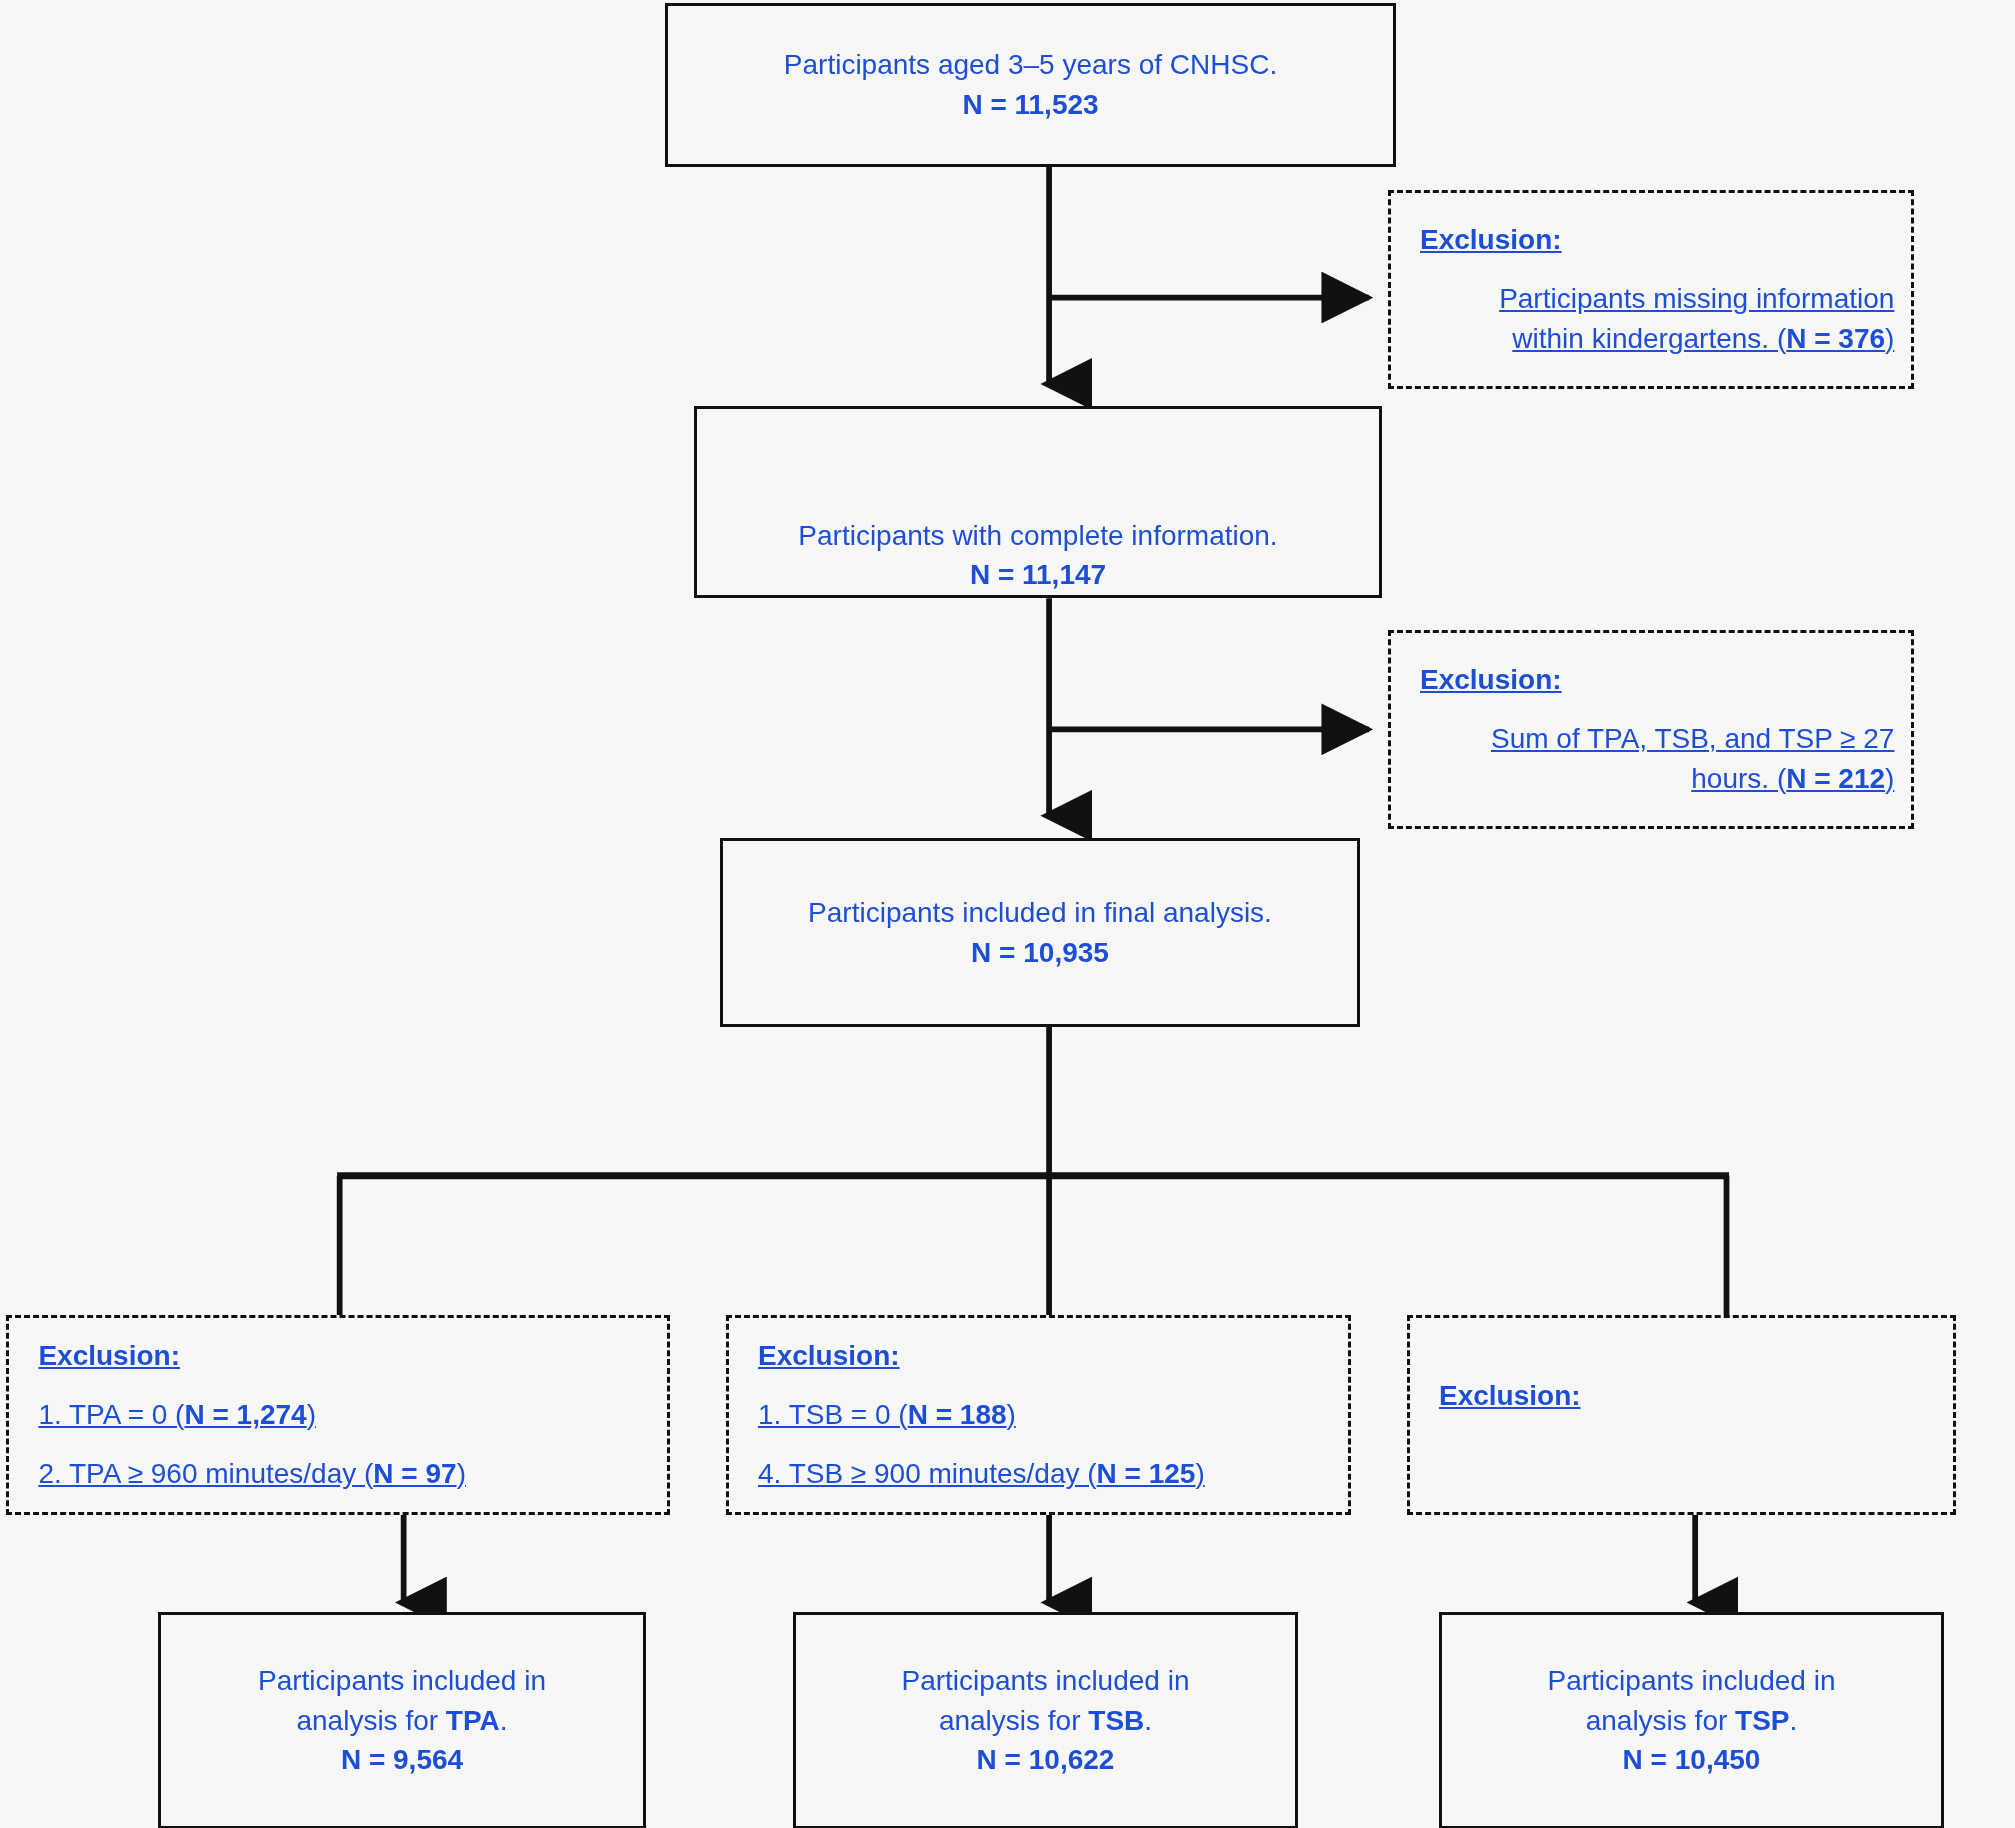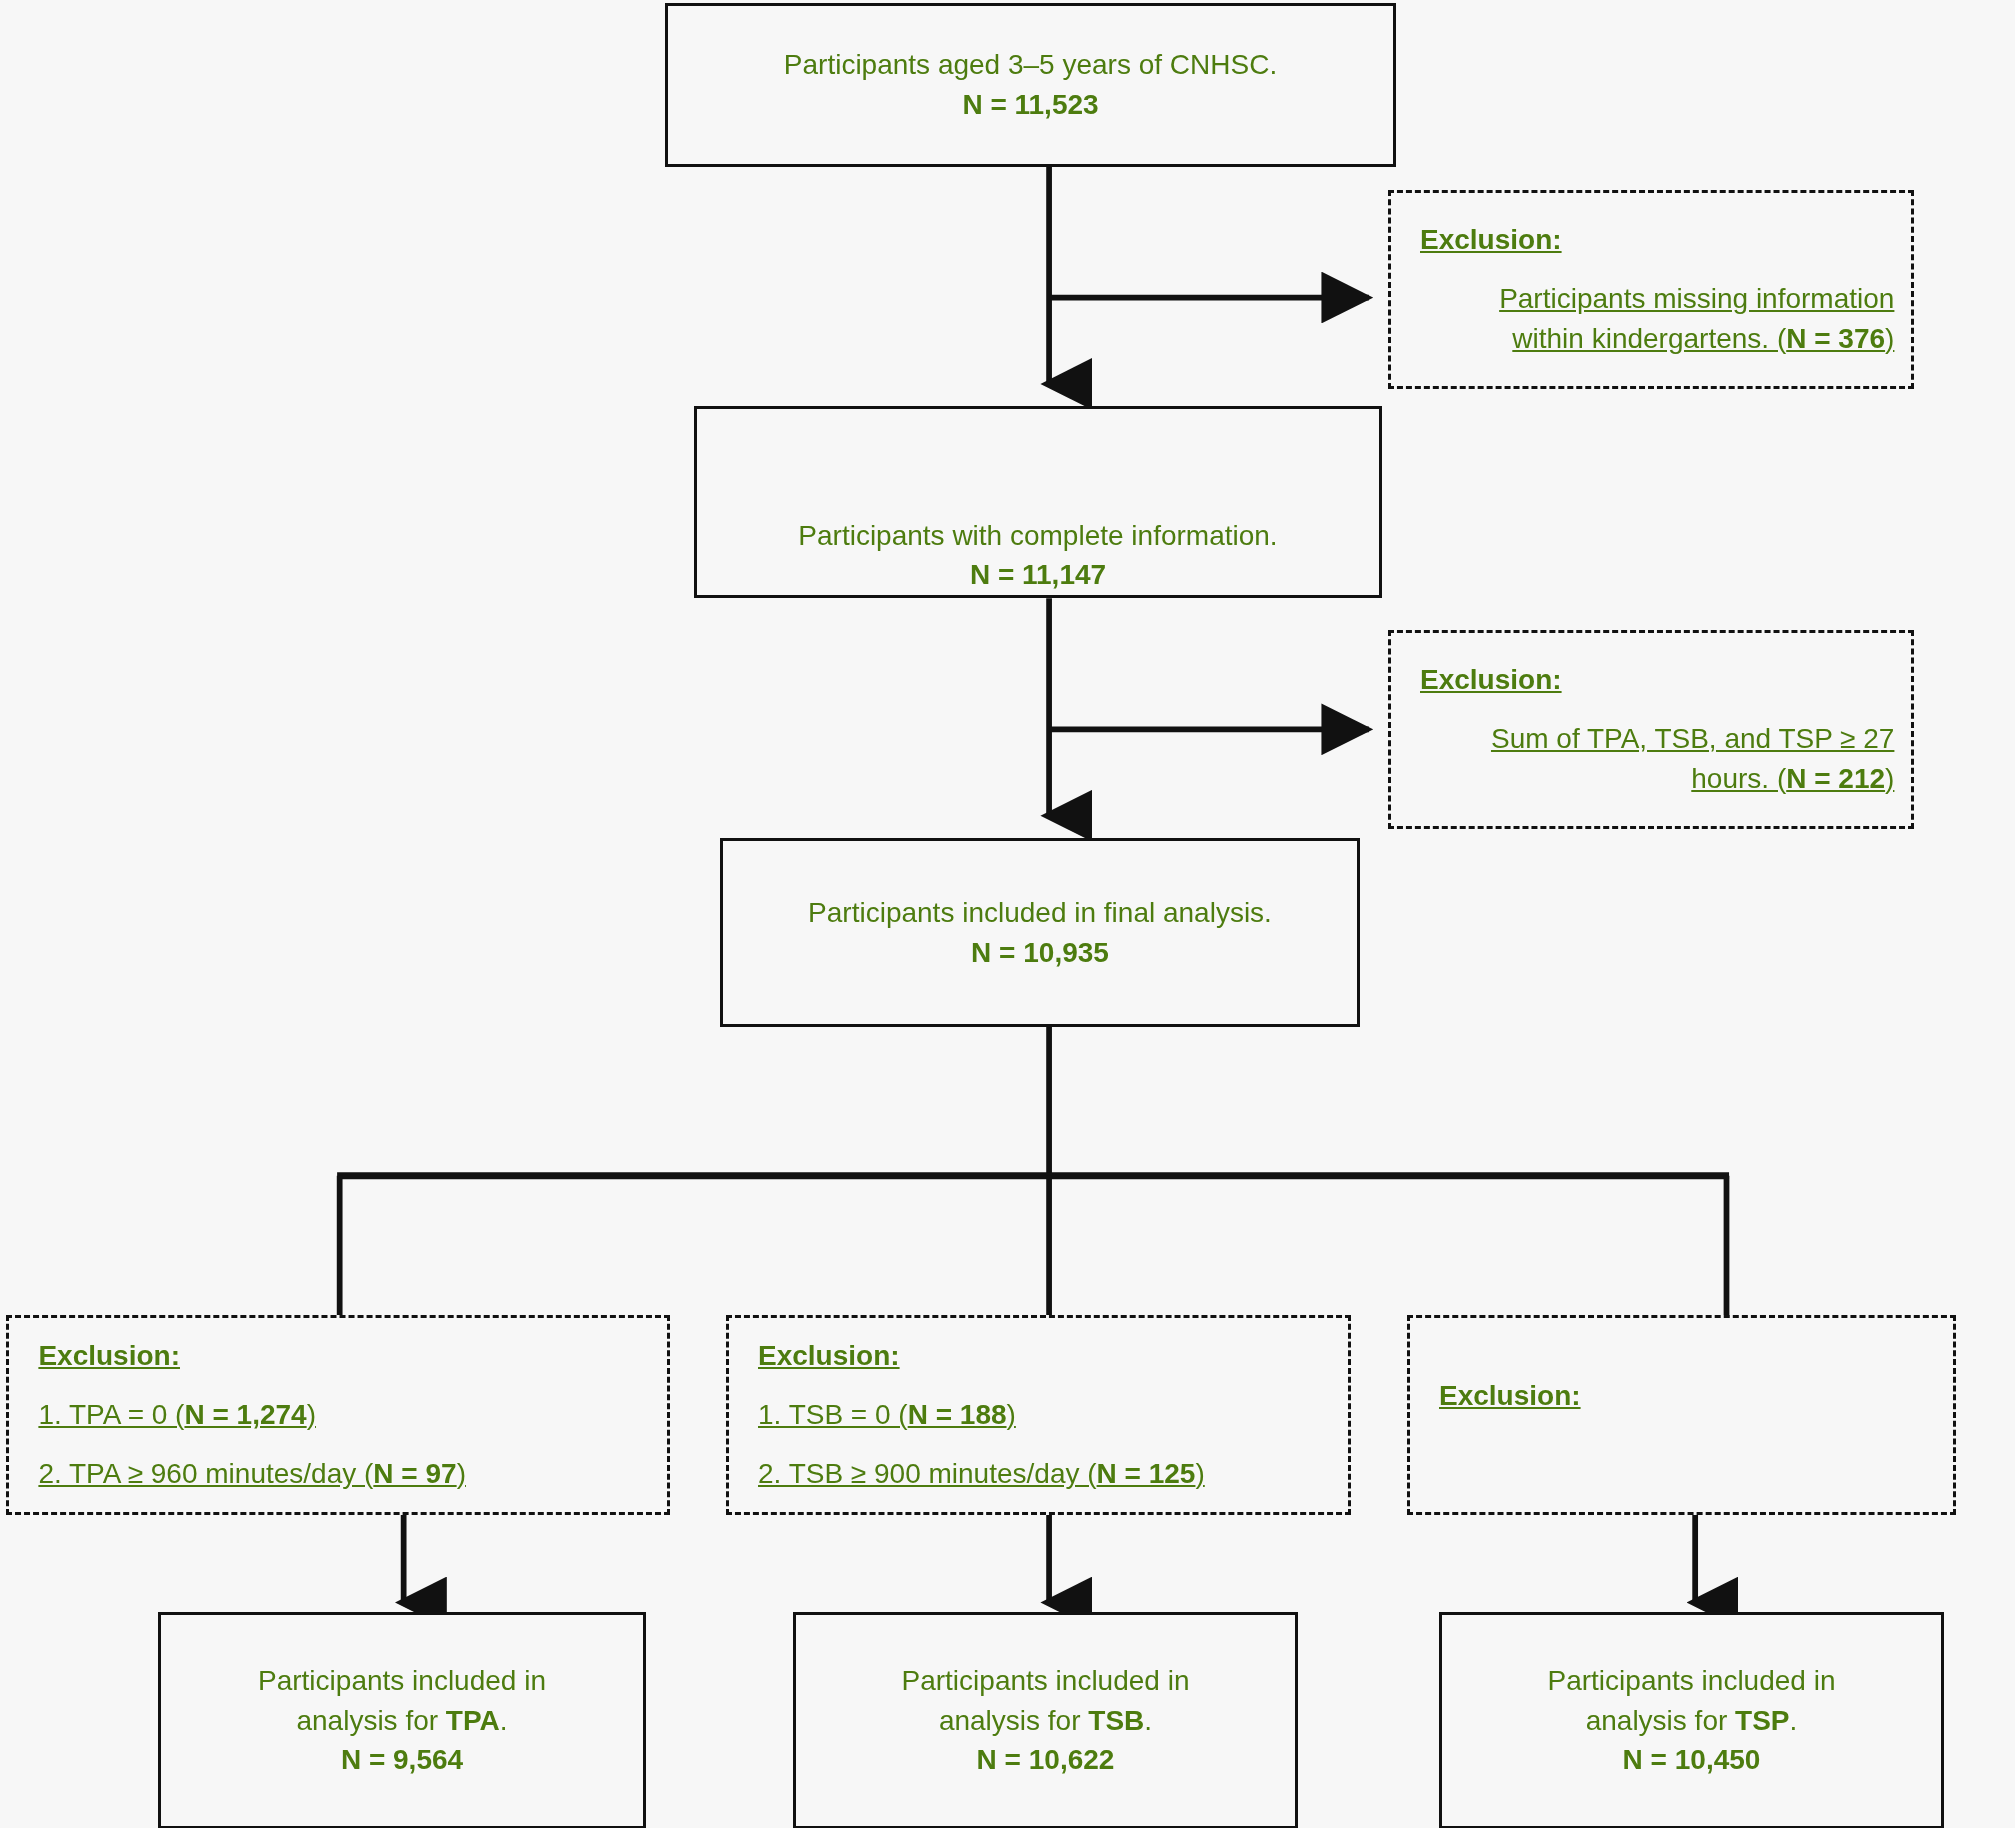--- a/index.html
+++ b/index.html
@@ -20,21 +20,21 @@
   }
   .node {
     position: absolute;
     box-sizing: border-box;
     background: #f7f7f7;
     display: flex;
     flex-direction: column;
     align-items: center;
     justify-content: center;
     text-align: center;
-    color: #4d7c0f;
+    color: #1d4ed8;
     font-size: 28px;
     line-height: 1.42;
   }
   .node.solid {
     border: 3.8px solid #111111;
   }
   .node.dashed {
     border: 3.8px dashed #111111;
     align-items: flex-start;
     text-align: left;
@@ -135,21 +135,21 @@
     <span class="line"><span>1. TPA = 0 (</span><span class="bold">N = 1,274</span><span>)</span></span>
     <span class="spacer"></span>
     <span class="line"><span>2. TPA ≥ 960 minutes/day (</span><span class="bold">N = 97</span><span>)</span></span>
   </div>
 
   <div class="node dashed" style="left:726px; top:1315px; width:625px; height:200px;">
     <span class="line bold">Exclusion:</span>
     <span class="spacer"></span>
     <span class="line"><span>1. TSB = 0 (</span><span class="bold">N = 188</span><span>)</span></span>
     <span class="spacer"></span>
-    <span class="line"><span>2. TSB ≥ 900 minutes/day (</span><span class="bold">N = 125</span><span>)</span></span>
+    <span class="line"><span>4. TSB ≥ 900 minutes/day (</span><span class="bold">N = 125</span><span>)</span></span>
   </div>
 
   <div class="node dashed" style="left:1407px; top:1315px; width:549px; height:200px;">
     <span class="line bold">Exclusion:</span>
     <span class="spacer"></span>
     <span class="spacer"></span>
   </div>
 
   <div class="node solid" style="left:158px; top:1612px; width:488px; height:217px;">
     <span class="line">Participants included in</span>

